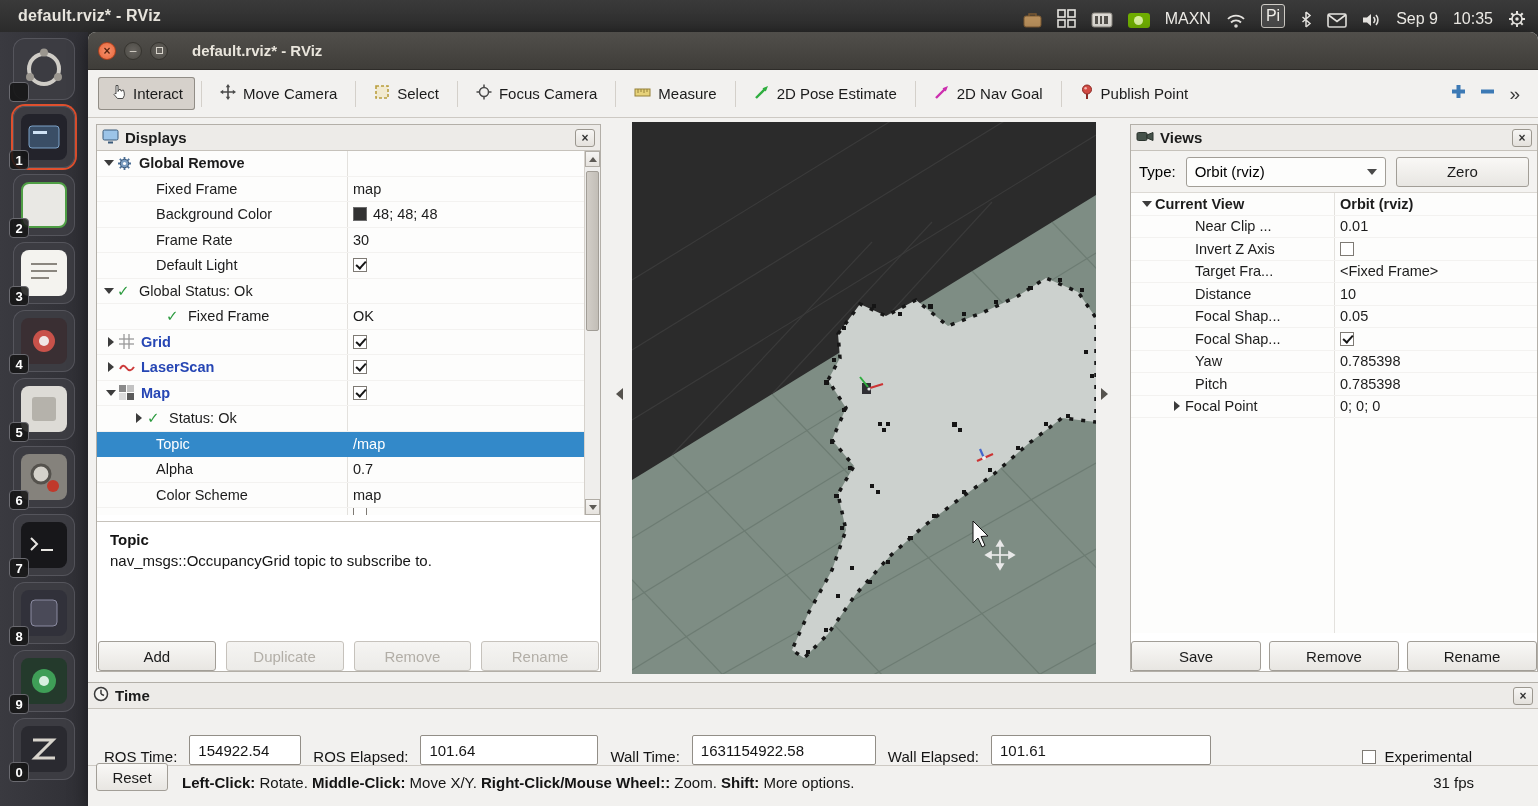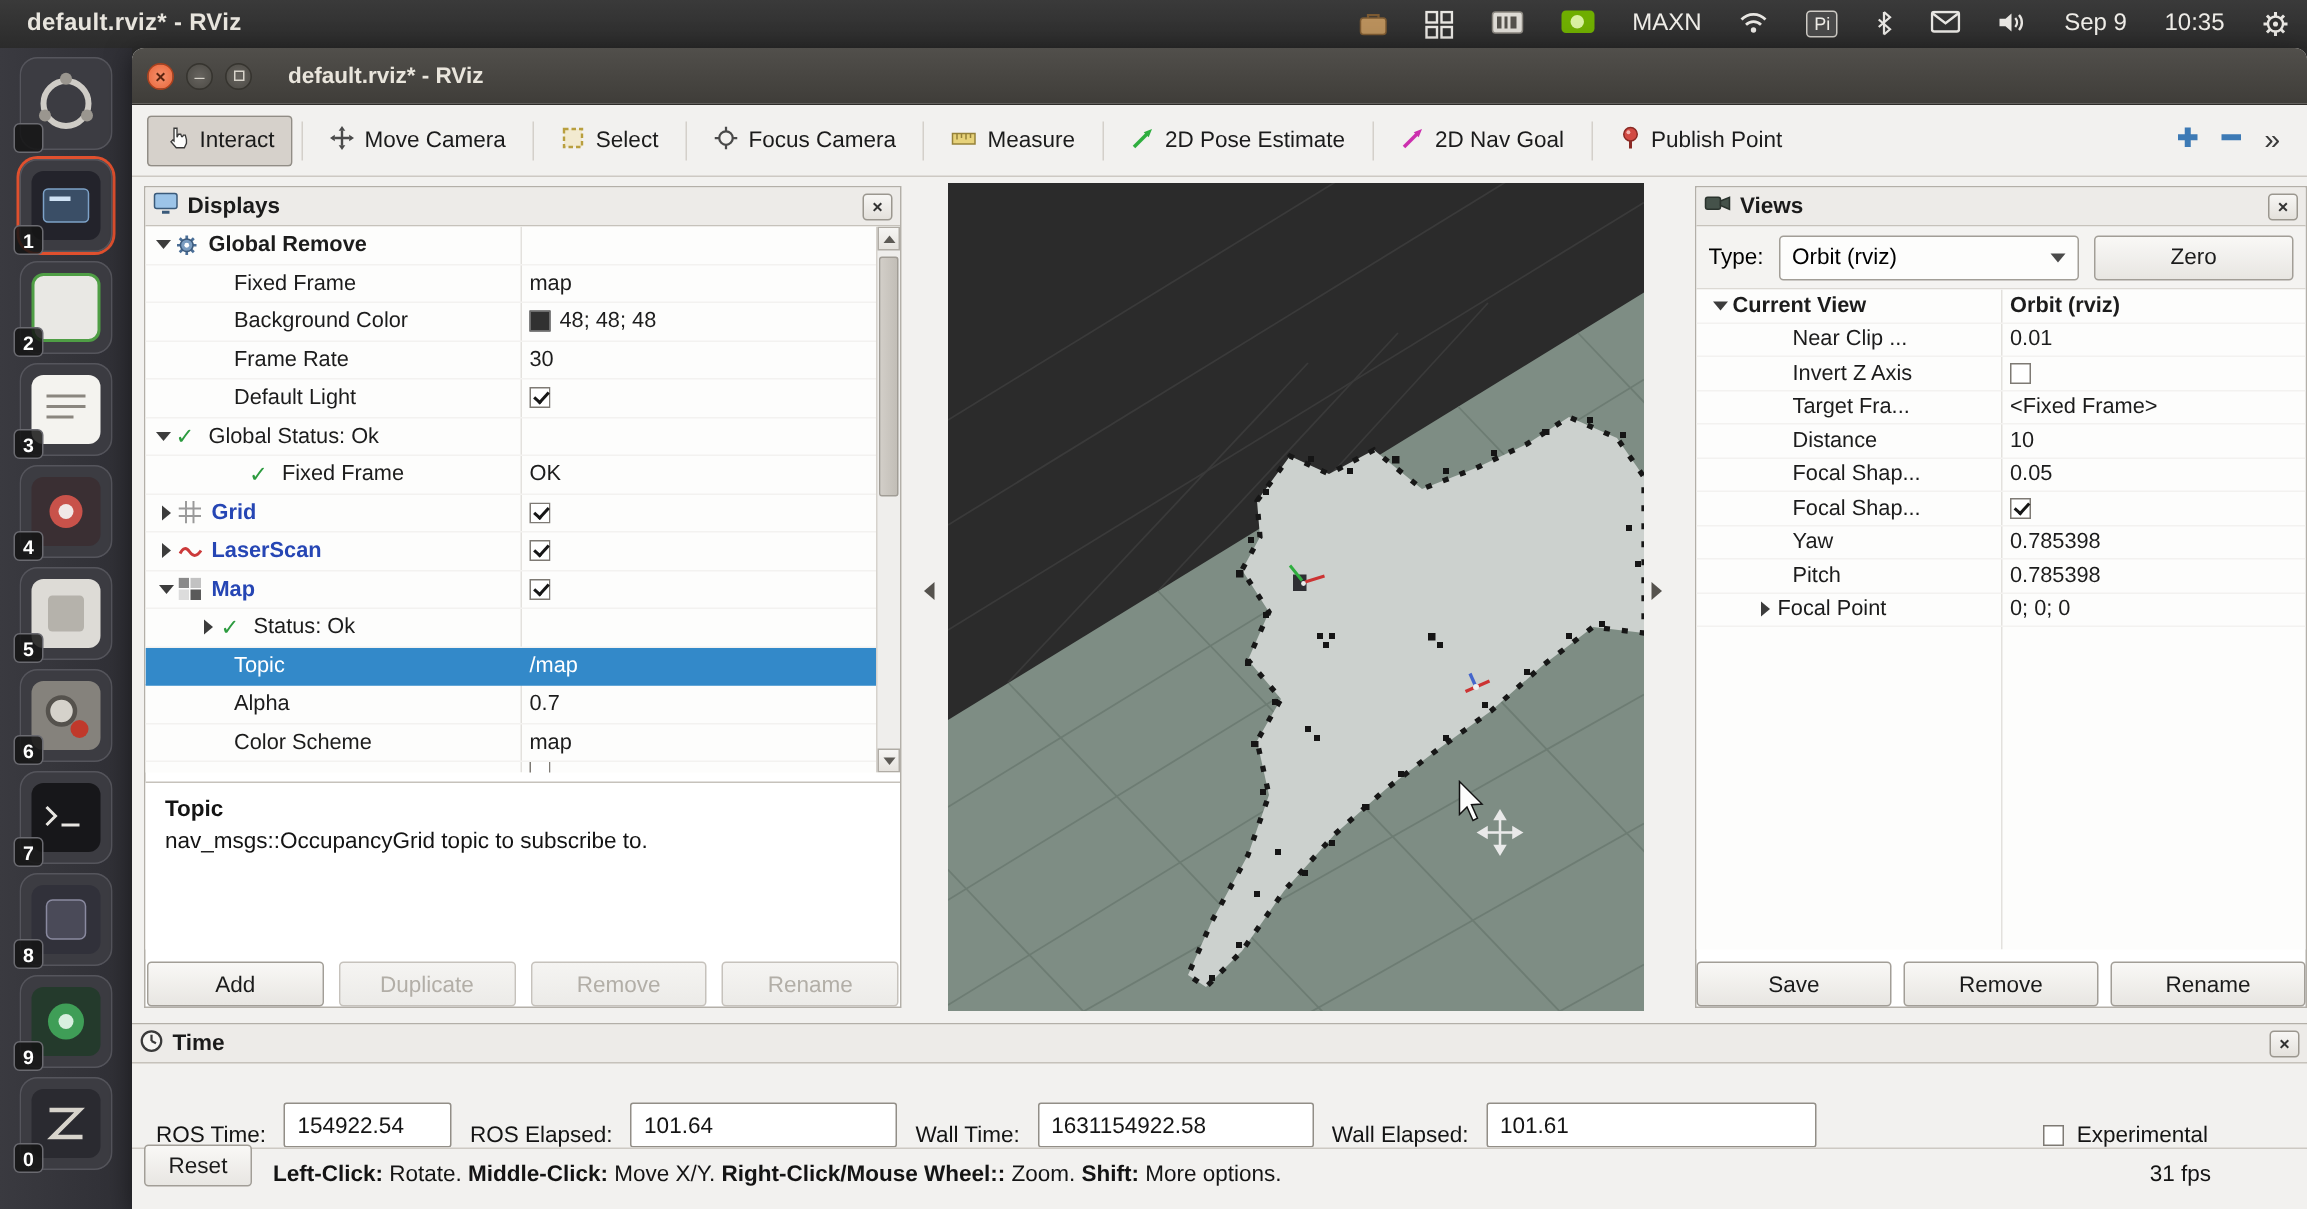--- a/index.html
+++ b/index.html
@@ -3,24 +3,24 @@
 <meta charset="utf-8">
 <style>
   * { box-sizing: border-box; margin: 0; padding: 0; }
   html,body { width:1538px; height:806px; }
   body { font-family:"Liberation Sans","DejaVu Sans",sans-serif; background:#2c2c2c; overflow:hidden; user-select:none; }
   .screen { position:relative; width:1538px; height:806px; background:#2c2c2c; }
 
   
   .topbar { position:absolute; left:0; top:0; width:1538px; height:32px; background:linear-gradient(#3a3a3a,#2b2b2b); display:flex; align-items:center; color:#e8e5de; font-size:16px; }
   .topbar .apptitle { font-weight:bold; margin-left:18px; letter-spacing:.2px; }
-  .tray { margin-left:auto; display:flex; align-items:flex-start; gap:25px; padding-right:12px; }
+  .tray { margin-left:auto; display:flex; align-items:flex-end; gap:15px; padding-right:12px; }
   .tray .txt { color:#efede8; font-size:16px; }
   .tray svg { display:block; }
-  .pi-badge { border:1.5px solid #cfccc6; border-radius:3px; color:#efede8; font-size:12px; padding:1px 4px; line-height:1.2; background:#4a4a4a; }
+  .pi-badge { border:1.5px solid #cfccc6; border-radius:3px; color:#efede8; font-size:16px; padding:1px 4px; line-height:1.2; background:#4a4a4a; }
   .nv { width:22px; height:15px; background:#6fae00; border-radius:3px; position:relative; }
   .nv::after { content:""; position:absolute; left:6px; top:3px; width:9px; height:9px; border-radius:50%; background:#d9f0a0; }
 
   
   .launcher { position:absolute; left:0; top:32px; width:88px; height:774px; background:linear-gradient(90deg,#3a3a40,#2f2f35); overflow:hidden; }
   .ltile { position:relative; width:62px; height:62px; margin:6px auto 6px auto; border-radius:12px; background:#3c3c42; box-shadow:inset 0 0 0 1px #55555c; }
   .ltile .inner { position:absolute; inset:8px; border-radius:8px; }
   .ltile .badge { position:absolute; left:-4px; bottom:-2px; min-width:20px; height:20px; background:rgba(20,20,20,.85); border:1px solid #6a6a70; border-radius:4px; color:#fff; font-size:13px; font-weight:bold; display:flex; align-items:center; justify-content:center; padding:0 3px; }
   .ltile.sel { box-shadow:0 0 0 2px #e0502e, inset 0 0 0 1px #55555c; }
 

